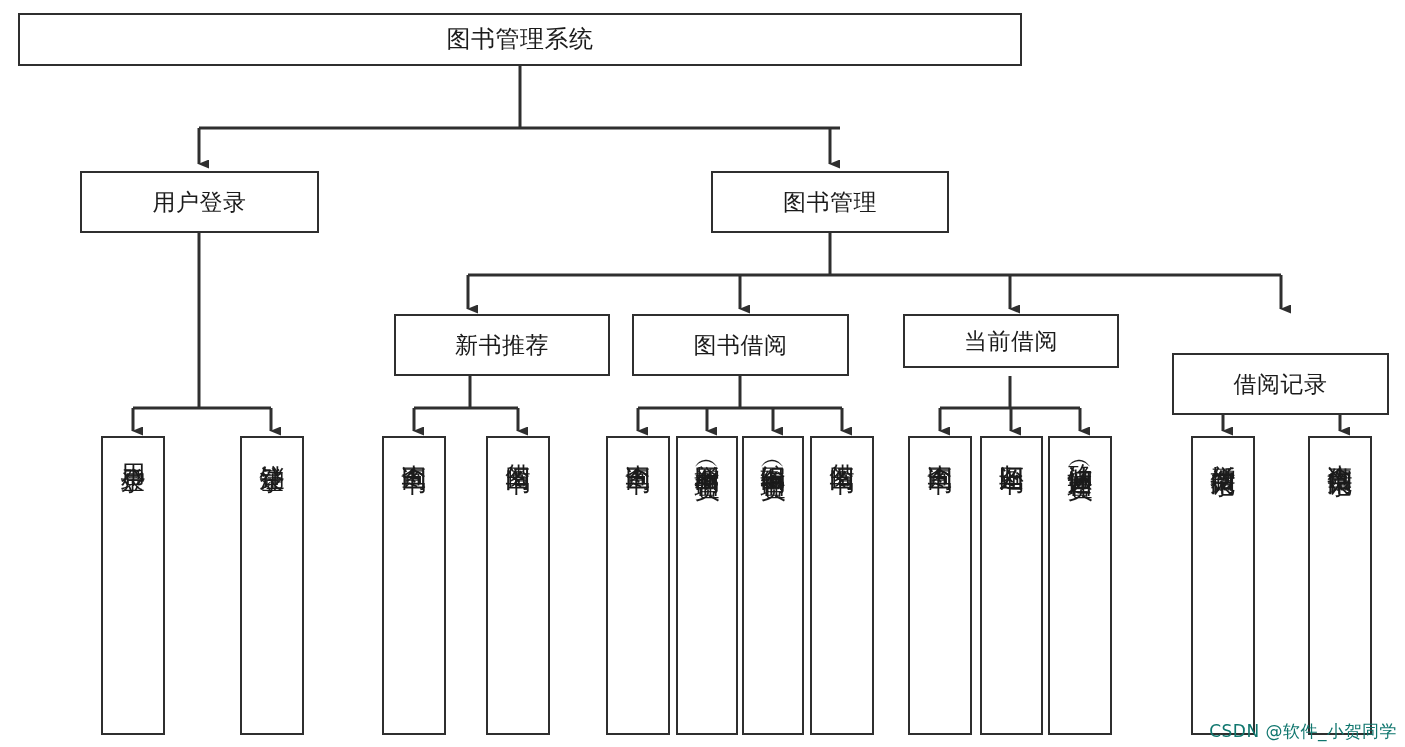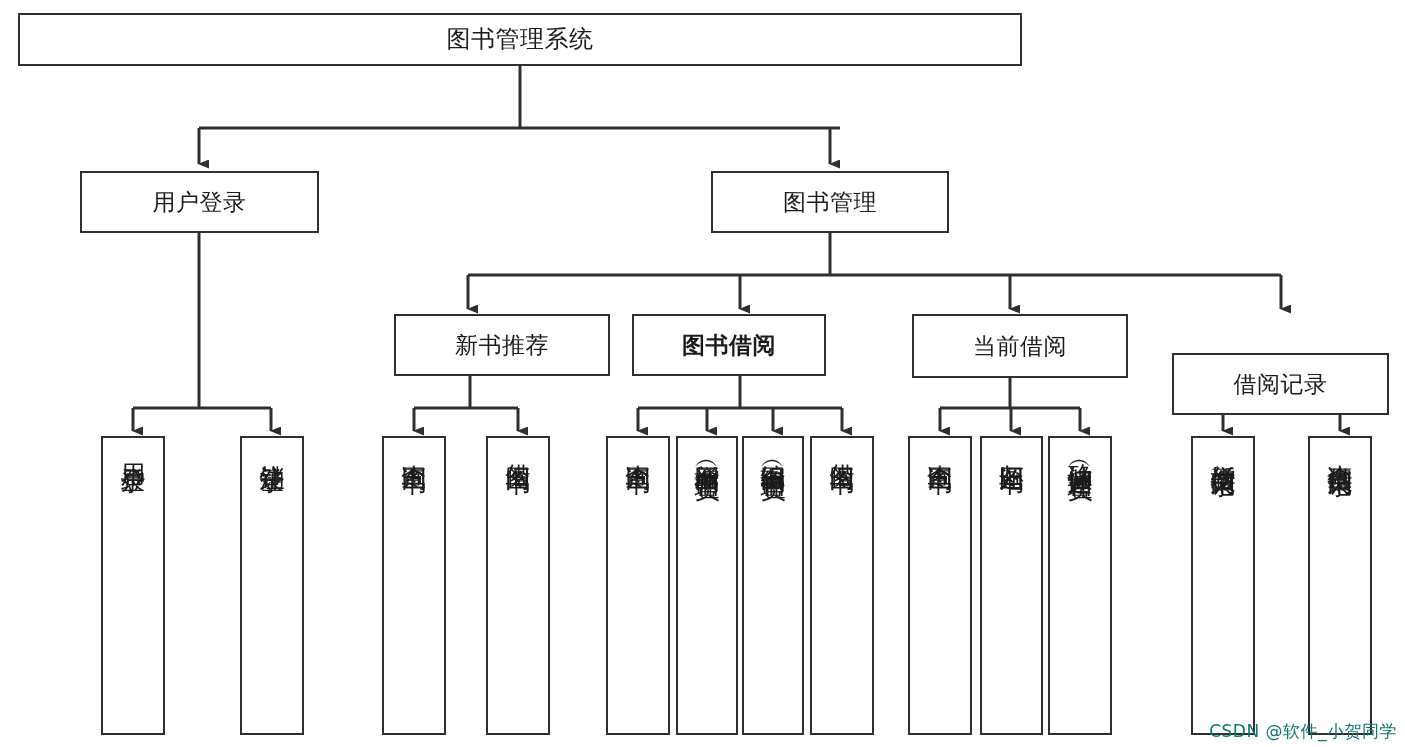--- a/index.html
+++ b/index.html
@@ -134,25 +134,25 @@
   </div>
 
   <div class="node horizontal" style="left:711px; top:171px; width:238px; height:62px;">
     <span class="node-label">图书管理</span>
   </div>
 
   <div class="node horizontal" style="left:362px; top:314px; width:216px; height:62px;margin-left:32px;">
     <span class="node-label">新书推荐</span>
   </div>
 
-  <div class="node horizontal" style="left:632px; top:314px; width:194px; height:62px;font-weight:bold;">
+  <div class="node horizontal" style="left:632px; top:314px; width:217px; height:62px;">
     <span class="node-label">图书借阅</span>
   </div>
 
-  <div class="node horizontal" style="left:903px; top:314px; width:216px; height:64px;margin-left:9px;">
+  <div class="node horizontal" style="left:903px; top:314px; width:216px; height:54px;">
     <span class="node-label">当前借阅</span>
   </div>
 
   <div class="node horizontal" style="left:1172px; top:314px; width:217px; height:62px;margin-top:39px;">
     <span class="node-label">借阅记录</span>
   </div>
 
   <div class="node vertical" style="left:101px; top:436px; width:64px; height:299px;">
     <span class="node-label">用户登录</span>
   </div>

